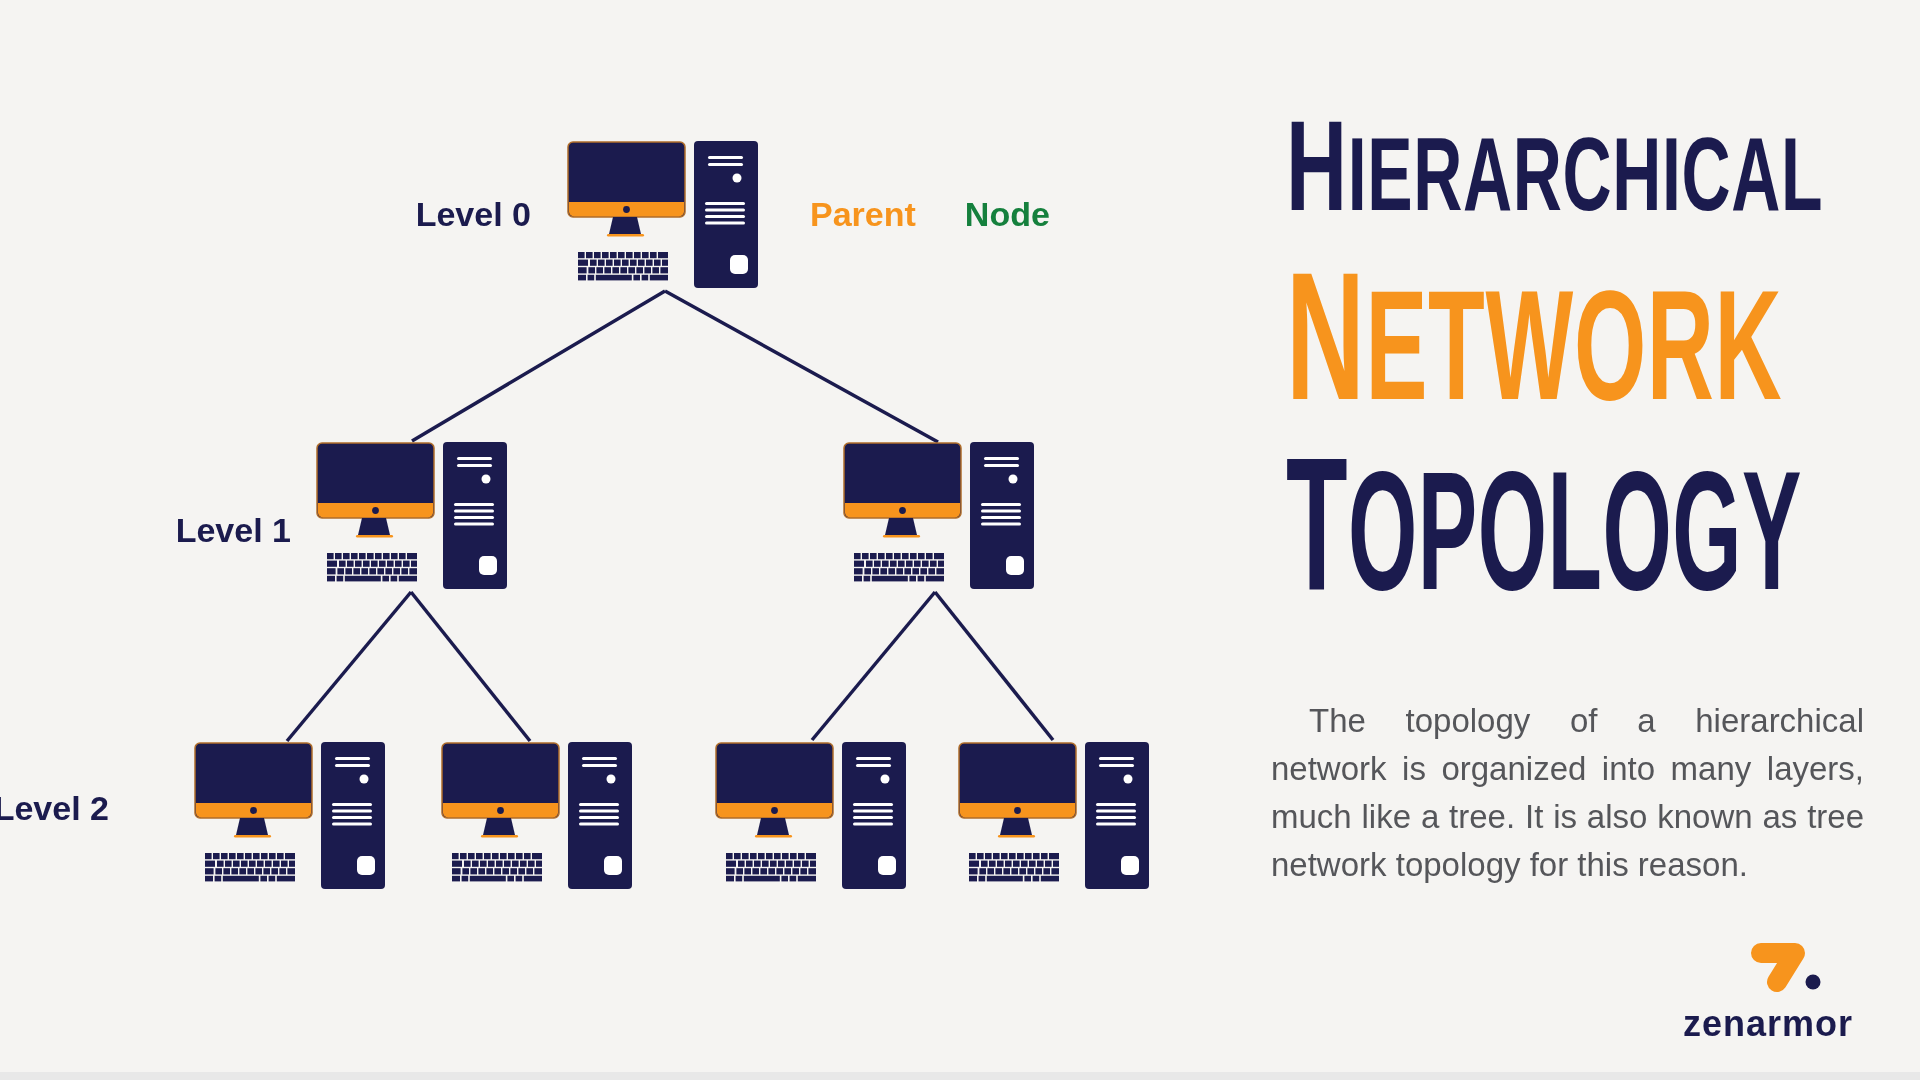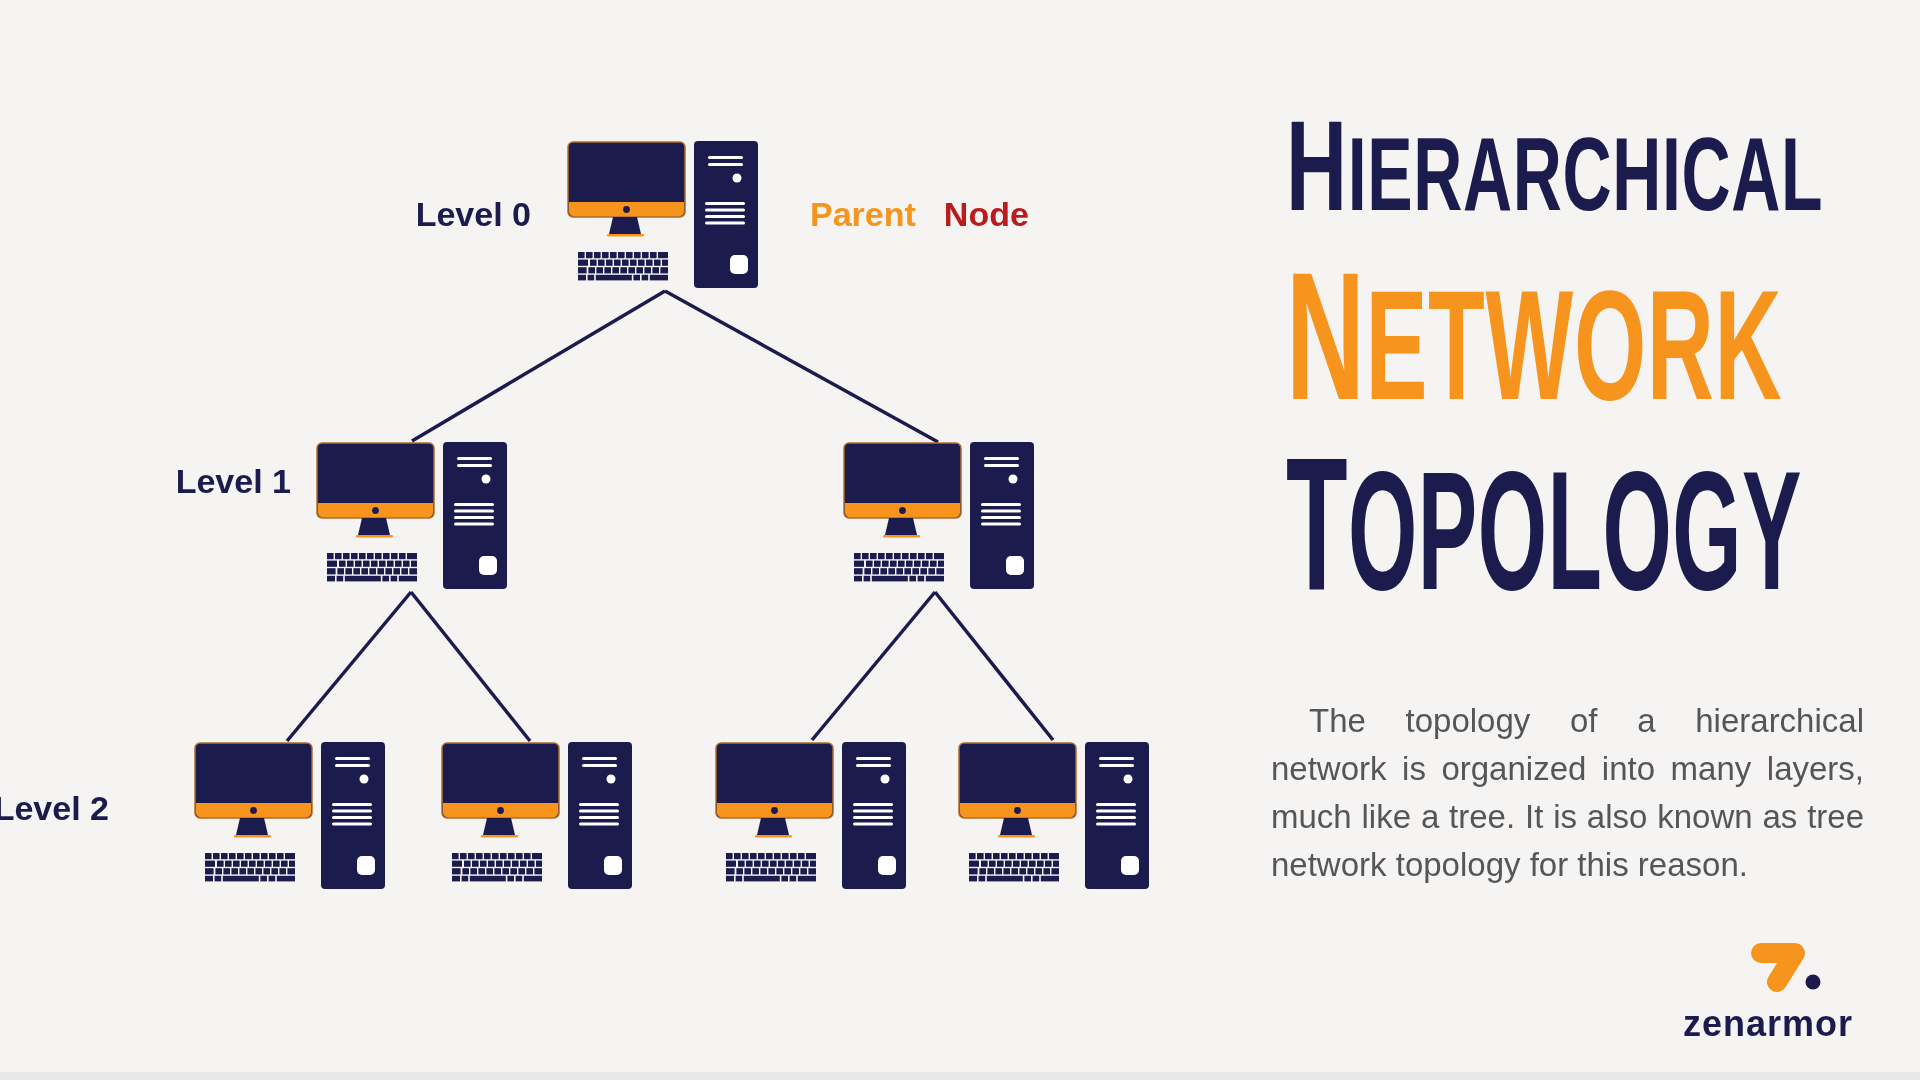--- a/index.html
+++ b/index.html
@@ -22,25 +22,25 @@
   #pc-l2b { left:441px; top:742px; }
   #pc-l2c { left:715px; top:742px; }
   #pc-l2d { left:958px; top:742px; }
 
   
   .diagram-label {
     position:absolute; font-weight:bold; font-size:34px;
     color:#1B1B4E; line-height:1; white-space:nowrap;
   }
   #lbl-level0 { right:1389px; top:197px; }
-  #lbl-level1 { right:1629px; top:464px; }
+  #lbl-level1 { right:1629px; top:513px; }
   #lbl-level2 { right:1811px; top:791px; }
   .parent-label { position:absolute; left:810px; top:197px; font-weight:bold; font-size:34px; line-height:1; white-space:nowrap; }
   .parent-label .word-orange { color:#F7941D; margin-right:28px; }
-  .parent-label .word-navy   { color:#b91c1c; }
+  .parent-label .word-navy   { color:#15803d;margin-left:21px; }
 
   
   .title-line {
     position:absolute; left:1286px; font-weight:bold; color:#1B1B4E;
     line-height:1; text-transform:uppercase; transform-origin:0 0;
     white-space:nowrap; letter-spacing:1px;
   }
   .t1 { top:102px; font-size:103px; transform:scaleX(0.66); }
   .t1::first-letter { font-size:128px; }
   .t2 { top:245px; font-size:155px; color:#F7941D; transform:scaleX(0.60); }

